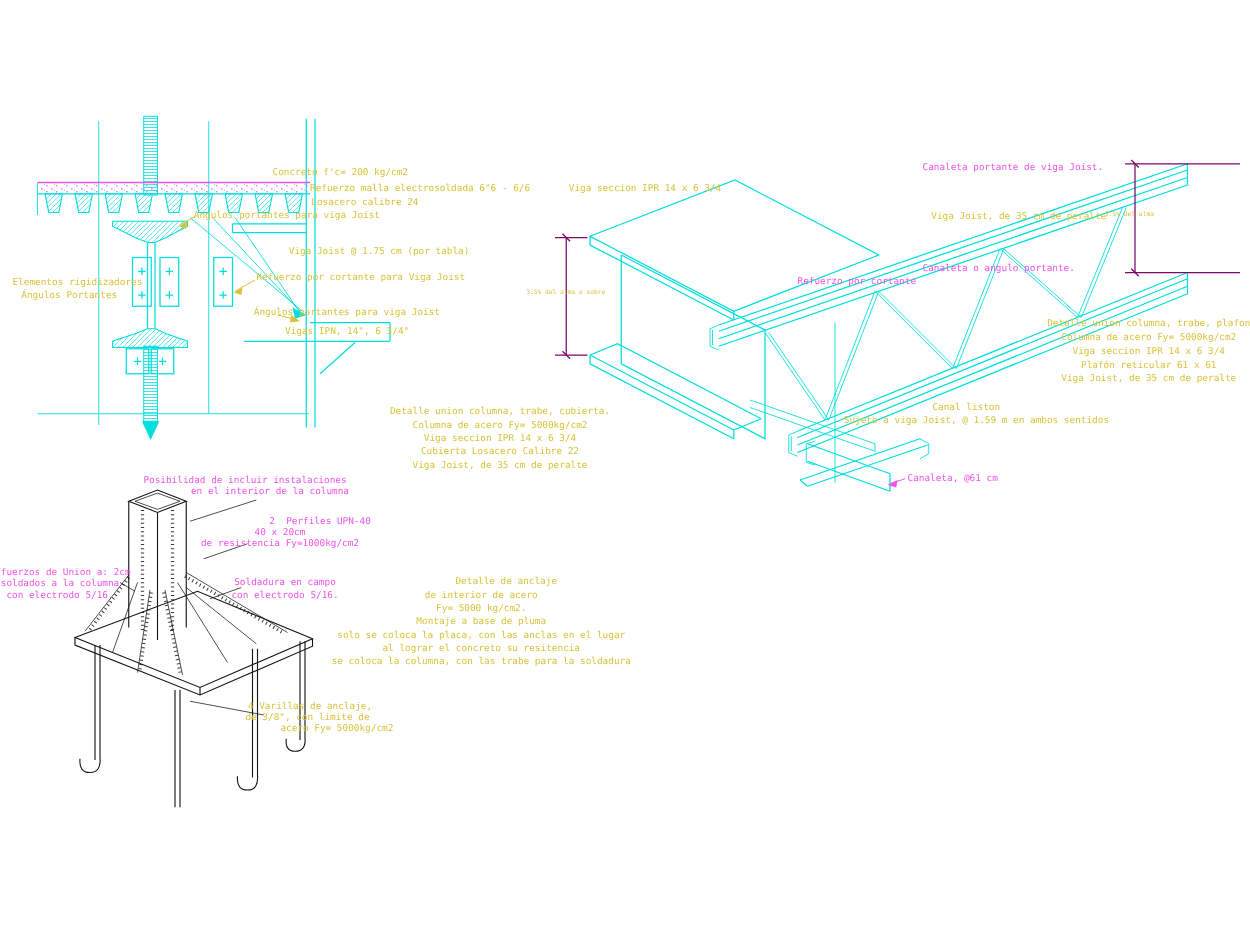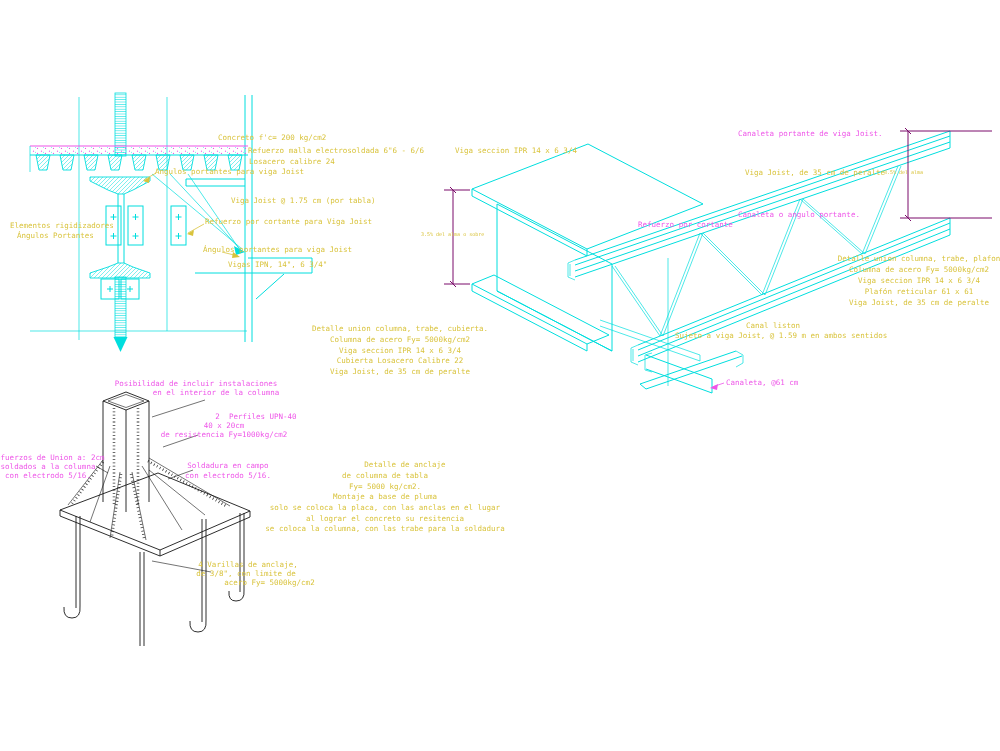--- a/index.html
+++ b/index.html
@@ -220,21 +220,21 @@
       <div class="lbl center" style="left: 224px; top: 431px; color: var(--magenta);">de resistencia Fy=1000kg/cm2</div>
       <div class="lbl center" style="left: 48px; top: 454px; color: var(--magenta);">Refuerzos de Union a: 2cm</div>
       <div class="lbl center" style="left: 48px; top: 463px; color: var(--magenta);">soldados a la columna</div>
       <div class="lbl center" style="left: 48px; top: 472px; color: var(--magenta);">con electrodo 5/16.</div>
       <div class="lbl center" style="left: 228px; top: 462px; color: var(--magenta);">Soldadura en campo</div>
       <div class="lbl center" style="left: 228px; top: 472px; color: var(--magenta);">con electrodo 5/16.</div>
       <div class="lbl center" style="left: 248px; top: 561px; color: var(--yellow);">4 Varillas de anclaje,</div>
       <div class="lbl center" style="left: 246px; top: 570px; color: var(--yellow);">de 3/8", con limite de</div>
       <div class="lbl center" style="left: 246px; top: 579px; color: var(--yellow); padding-left: 47px;">acero Fy= 5000kg/cm2</div>
       <div class="lbl center" style="left: 385px; top: 461px; color: var(--yellow); padding-left: 40px;">Detalle de anclaje</div>
-      <div class="lbl center" style="left: 385px; top: 472px; color: var(--yellow);">de columna de tabla</div>
+      <div class="lbl center" style="left: 385px; top: 472px; color: var(--yellow);">de interior de acero</div>
       <div class="lbl center" style="left: 385px; top: 483px; color: var(--yellow);">Fy= 5000 kg/cm2.</div>
       <div class="lbl center" style="left: 385px; top: 493px; color: var(--yellow);">Montaje a base de pluma</div>
       <div class="lbl center" style="left: 385px; top: 504px; color: var(--yellow);">solo se coloca la placa, con las anclas en el lugar</div>
       <div class="lbl center" style="left: 385px; top: 515px; color: var(--yellow);">al lograr el concreto su resitencia</div>
       <div class="lbl center" style="left: 385px; top: 525px; color: var(--yellow);">se coloca la columna, con las trabe para la soldadura</div>
     </div>
 
 </div>
 
 </body></html>

